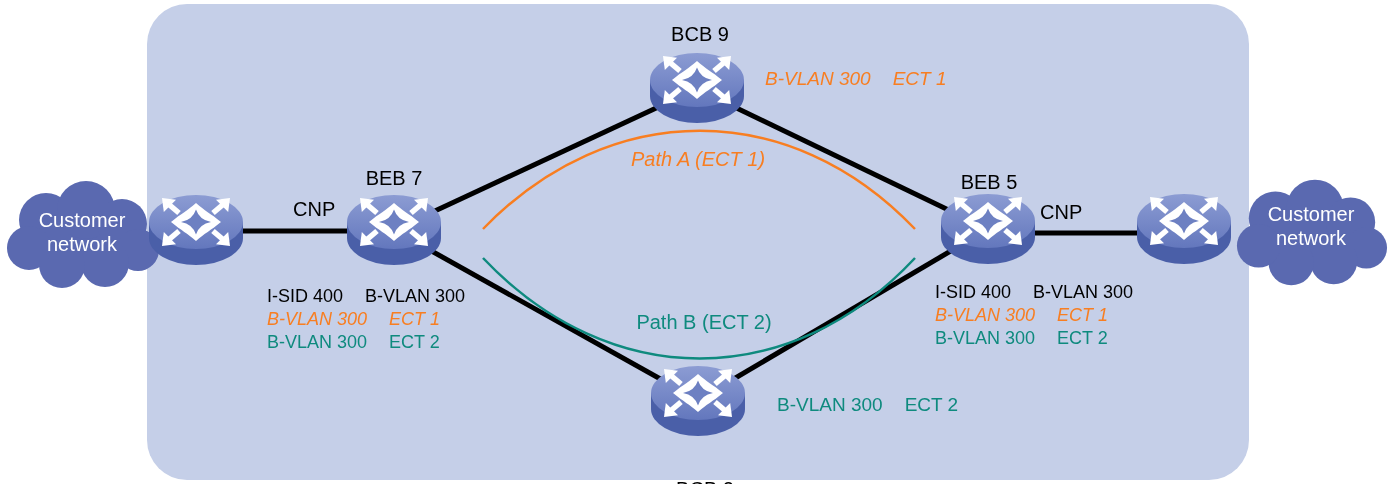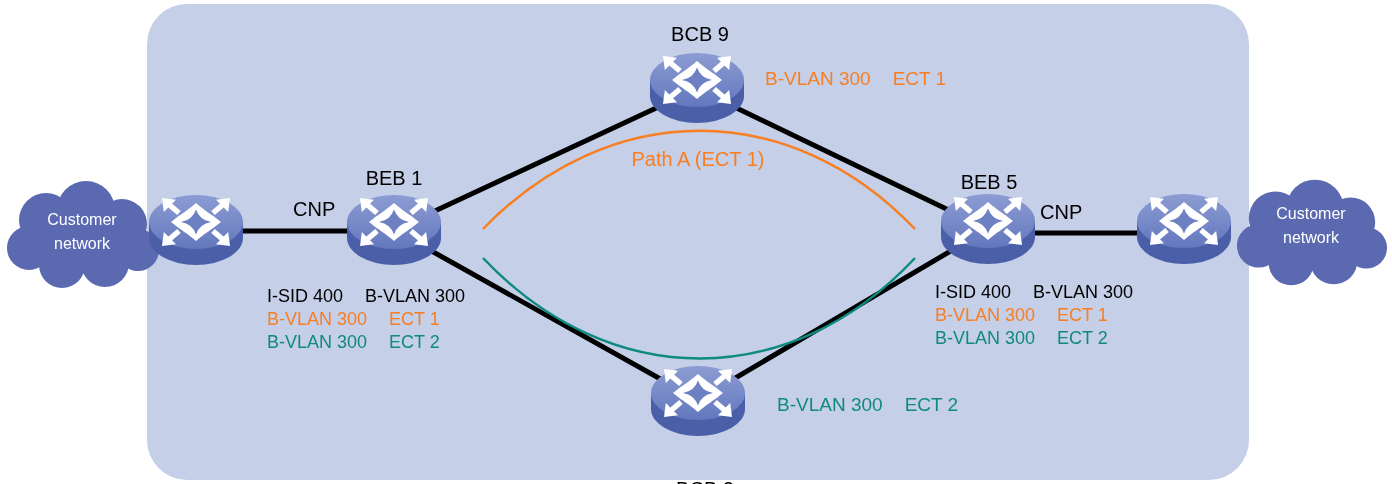--- a/index.html
+++ b/index.html
@@ -13,30 +13,30 @@
     background:#c5cfe8; border-radius:40px;
   }
   svg.links { position:absolute; left:0; top:0; pointer-events:none; }
   .link { stroke:#000000; stroke-width:5; fill:none; }
   .ect-path { fill:none; stroke-width:2.5; }
   .node { position:absolute; width:100px; height:84px; }
   .node svg { display:block; width:100%; height:100%; }
   .lbl { position:absolute; font-size:20px; line-height:24px; white-space:nowrap; }
   .lbl.center { transform:translateX(-50%); }
   .bold { font-weight:bold; }
-  .orange { color:#f87e21; }
+  .orange { color:#f87e21;font-style:italic; }
   .teal { color:#0e8a7e; }
   .pair span + span { margin-left:22px; }
   .info { position:absolute; font-size:18px; line-height:23px; white-space:nowrap; }
   .info .row span + span { margin-left:22px; }
   .cloud { position:absolute; }
   .cloud > svg { position:absolute; left:0; top:0; width:100%; height:100%; }
   .cloud-text {
     position:absolute; left:0; width:100%; text-align:center;
-    color:#ffffff; font-size:16px; line-height:24px;
+    color:#ffffff; font-size:20px; line-height:24px;
   }
   .defs-holder { position:absolute; width:0; height:0; }
 </style>
 </head>
 <body>
 
 <div class="canvas">
 
   <svg class="defs-holder" aria-hidden="true">
     <defs>
@@ -128,29 +128,30 @@
     <svg viewBox="0 0 100 84">
         <use href="#router-icon-def"></use>
       </svg>
   </div>
   <div class="node" style="left:1134px; top:183px;">
     <svg viewBox="0 0 100 84">
         <use href="#router-icon-def"></use>
       </svg>
   </div>
 
-  <div class="lbl center" style="left:394px; top:166px;">BEB 1</div>
+  <div class="lbl center" style="left:394px; top:166px;">BEB 7</div>
   <div class="lbl center" style="left:700px; top:22px;">BCB 9</div>
   <div class="lbl center" style="left:989px; top:170px;">BEB 5</div>
   <div class="lbl center" style="left:705px; top:437px;margin-top:40px;">BCB 2</div>
 
   <div class="lbl" style="left:293px; top:197px;">CNP</div>
   <div class="lbl" style="left:1040px; top:200px;">CNP</div>
 
   <div class="lbl center orange" style="left:698px; top:147px;">Path A (ECT 1)</div>
+  <div class="lbl center teal" style="left:704px; top:310px;">Path B (ECT 2)</div>
 
   <div class="lbl orange pair" style="left:765px; top:67px; font-size:19px;">
     <span>B-VLAN 300</span><span>ECT 1</span>
   </div>
   <div class="lbl teal pair" style="left:777px; top:393px; font-size:19px;">
     <span>B-VLAN 300</span><span>ECT 2</span>
   </div>
 
   <div class="info" style="left:267px; top:285px;">
     <div class="row">

